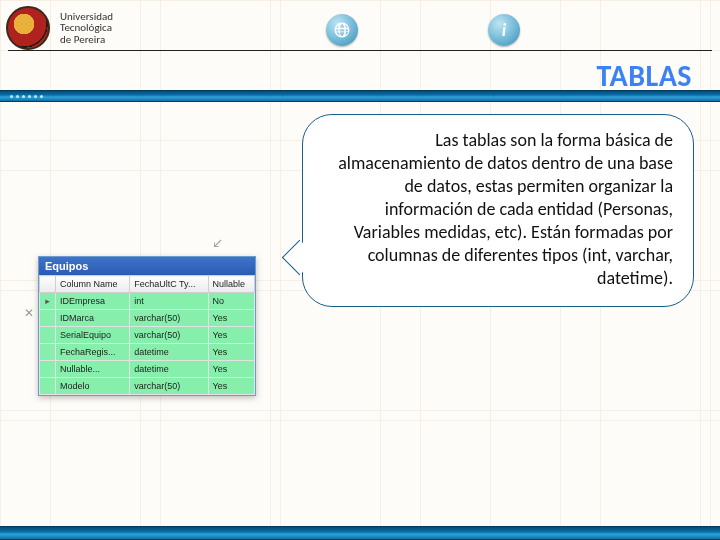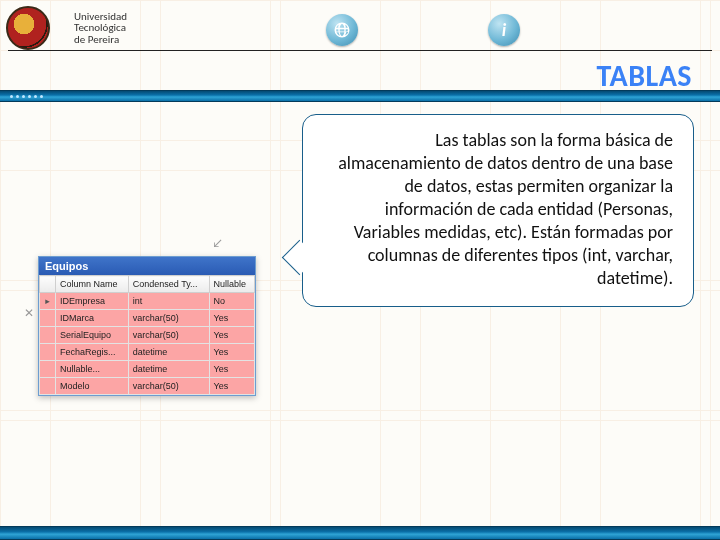--- a/index.html
+++ b/index.html
@@ -19,21 +19,21 @@
       linear-gradient(#f5e8d8 1px, transparent 1px) 50px 50px/90px 120px,
       linear-gradient(90deg, #f5e8d8 1px, transparent 1px) 50px 50px/110px 90px;
     opacity: 0.6;
   }
   
   .header {
     position: absolute; top: 0; left: 0; right: 0; height: 98px;
     z-index: 5;
   }
   .logo-wrap {
-    position: absolute; top: 6px; left: 6px; display: flex; align-items: center; gap: 24px;
+    position: absolute; top: 6px; left: 6px; display: flex; align-items: center; gap: 10px;
   }
   .logo-seal {
     width: 44px; height: 44px; border-radius: 50%;
     background: radial-gradient(circle at 40% 40%, #e8b03a 0 30%, #b0221f 30% 65%, #2a1a10 66% 70%, #b0221f 70%);
     border: 2px solid #3a2a18;
   }
   .logo-text { font-size: 11px; color: #333; line-height: 1.05; }
   .logo-text .l1 { font-weight: 400; }
   .logo-text .l2 { font-weight: 400; }
   .logo-text .l3 { font-weight: 400; }
@@ -65,37 +65,37 @@
     position: absolute; left: 10px; top: 1px; height: 10px; display: flex; gap: 3px;
   }
   .band-dots span { width: 3px; height: 3px; background: #bfe7ff; border-radius: 50%; margin-top: 3px; }
   .header-sep {
     position: absolute; top: 50px; left: 8px; right: 8px; height: 1px; background: #222;
   }
 
   
   .bubble {
     position: absolute; top: 114px; left: 302px; width: 392px;
-    background: #fff; border: 1.5px solid #185e8a; border-radius: 14px;
+    background: #fff; border: 1.5px solid #185e8a; border-radius: 30px;
     padding: 14px 20px 16px 22px;
     font-size: 18px; line-height: 1.28; color: #111; text-align: right;
     box-shadow: 0 0 0 rgba(0,0,0,0);
     z-index: 3;
   }
   .bubble::after {
     content: ""; position: absolute; left: -16px; bottom: 36px;
     width: 24px; height: 24px; background: #fff;
     border-left: 1.5px solid #185e8a; border-bottom: 1.5px solid #185e8a;
     transform: rotate(45deg);
   }
 
   
   .dbwin {
     position: absolute; left: 38px; top: 256px; width: 218px;
-    border: 1px solid #6d9dd0; background: #fca5a5;
+    border: 1px solid #6d9dd0; background: #86efac;
     box-shadow: 0 2px 6px rgba(0,0,0,.25);
     z-index: 4;
     font-family: "Segoe UI", Tahoma, sans-serif;
   }
   .dbwin-title {
     background: linear-gradient(#3f74c9, #2a5bb4);
     color: #fff; font-size: 11px; font-weight: 700;
     padding: 3px 6px;
   }
   .grid {
@@ -159,21 +159,21 @@
   <span>Las tablas son la forma básica de almacenamiento de datos dentro de una base de datos, estas permiten organizar la información de cada entidad (Personas, Variables medidas, etc). Están formadas por columnas de diferentes tipos (int, varchar, datetime).</span>
 </div>
 
 <div class="dbwin">
   <div class="dbwin-title">Equipos</div>
   <table class="grid">
     <thead>
       <tr>
         <th></th>
         <th>Column Name</th>
-        <th>Condensed Ty...</th>
+        <th>FechaUltC Ty...</th>
         <th>Nullable</th>
       </tr>
     </thead>
     <tbody id="grid-body">
         <tr>
           <td><span class="rowmark">▸</span></td>
           <td>IDEmpresa</td>
           <td>int</td>
           <td>No</td>
         </tr>

